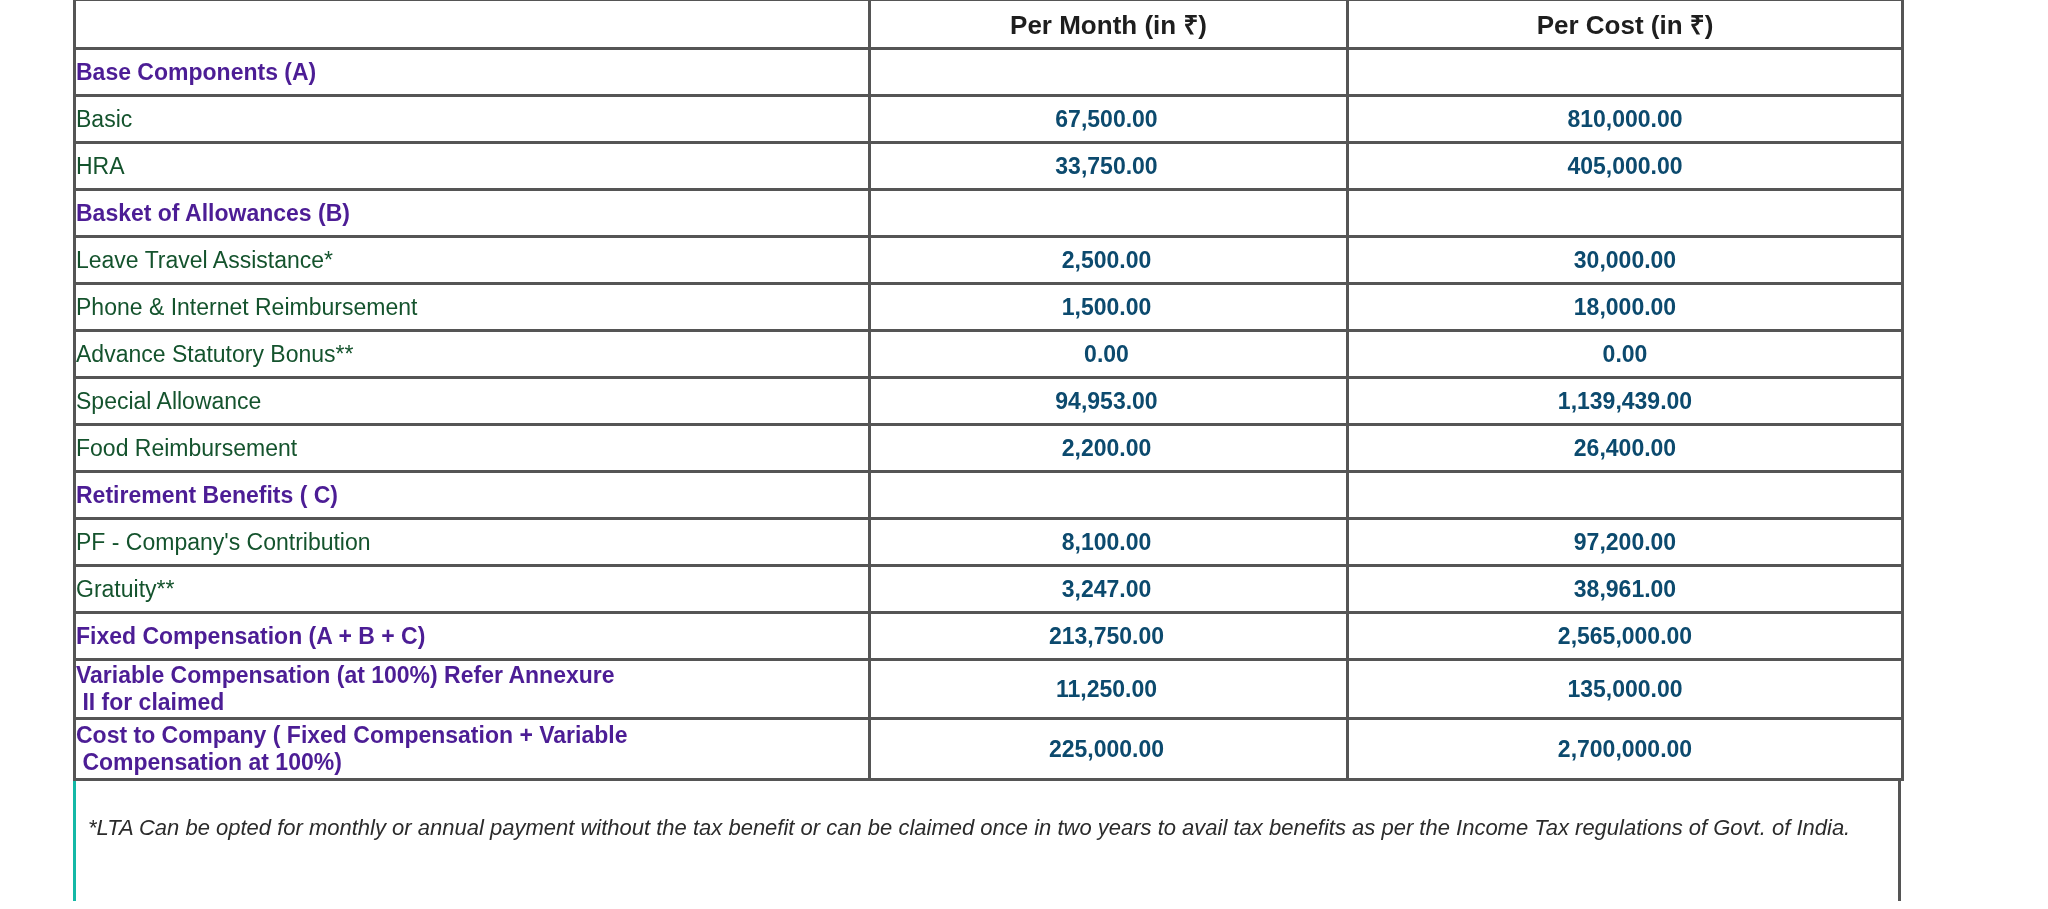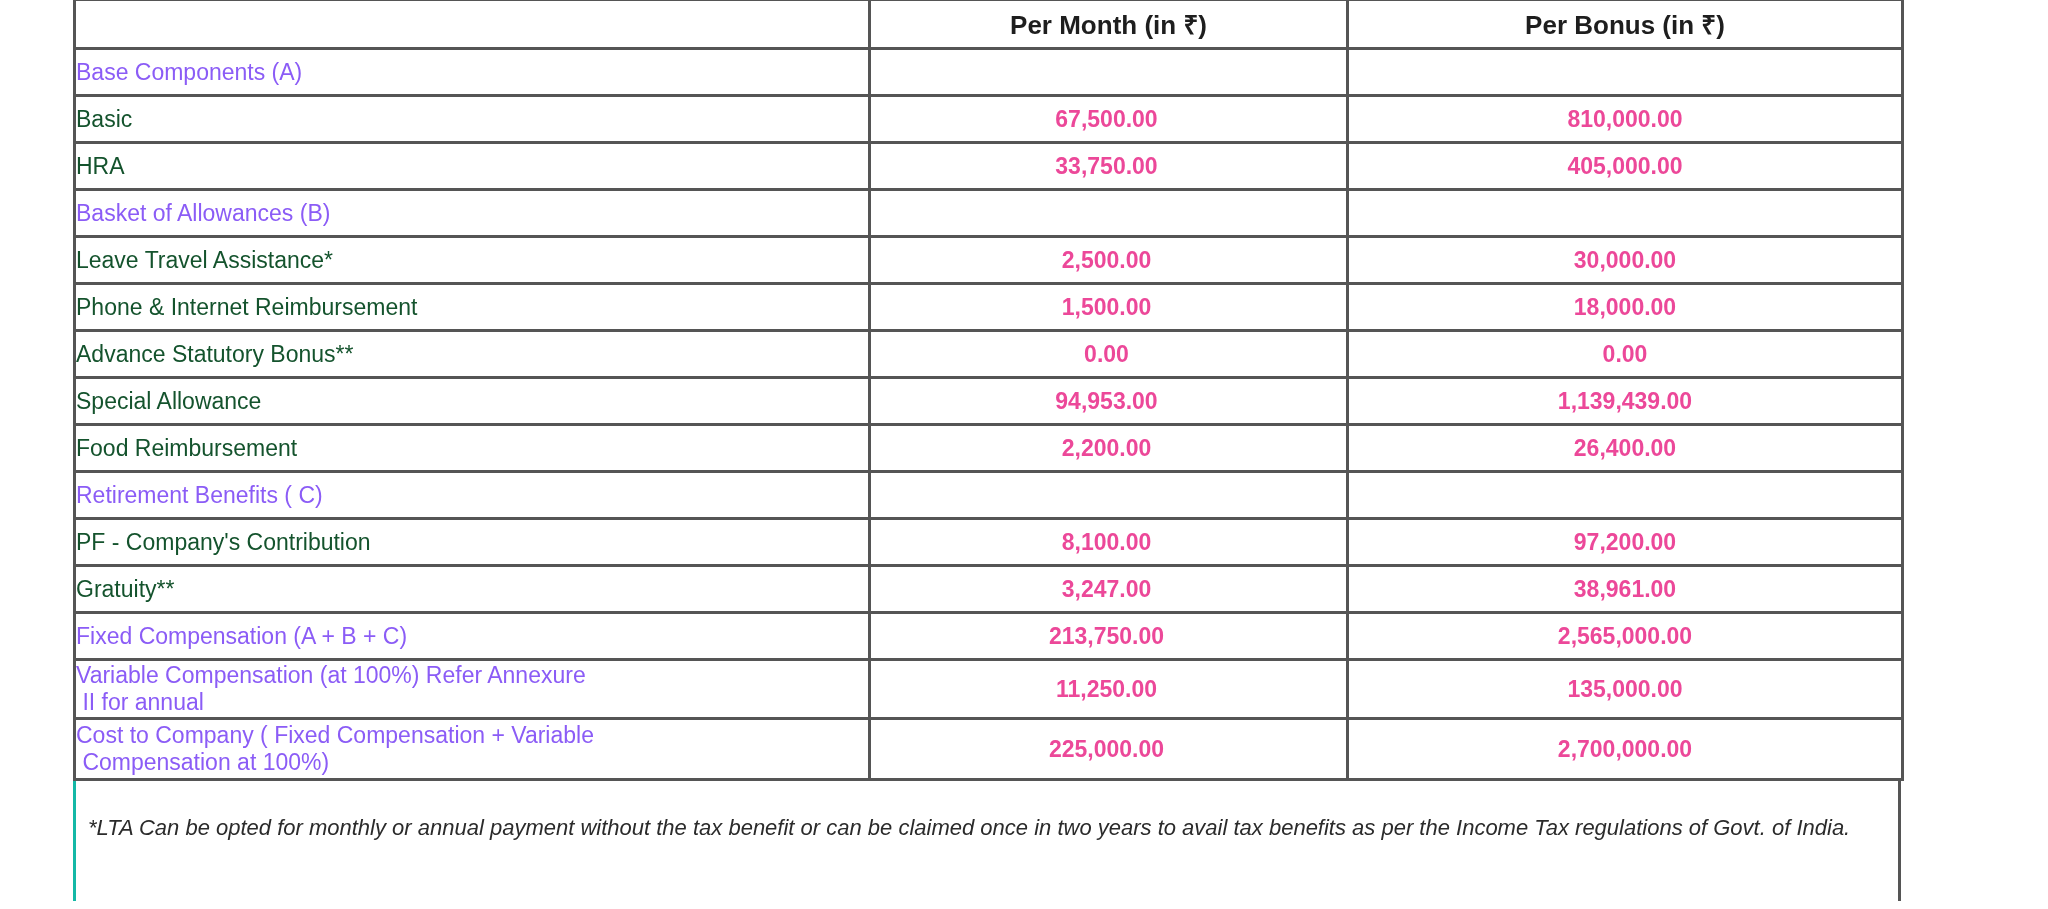--- a/index.html
+++ b/index.html
@@ -44,28 +44,28 @@
     tr.row td { height: 44px; }
     tr.row.tall td { height: 56px; }
     tr.row.tall2 td { height: 58px; }
     td.label {
       font-size: 23px;
       padding-left: 30px;
       color: #14532d;
       line-height: 27px;
     }
     td.label.bold {
-      font-weight: normal;
-      color: #8b5cf6;
+      font-weight: bold;
+      color: #4c1d95;
     }
     td.num {
       text-align: center;
       font-size: 23px;
       font-weight: bold;
-      color: #ec4899;
+      color: #0c4a6e;
     }
     td.num.m { padding-right: 4px; }
     .foot {
       border-left: 3px solid #14b8a6;
       border-right: 3px solid #555555;
       height: 120px;
       position: relative;
     }
     .foot p {
       margin: 0;
@@ -87,21 +87,21 @@
   <table class="comp">
     <colgroup>
       <col class="c1">
         <col class="c2">
         <col class="c3">
     </colgroup>
     <thead>
       <tr class="hdr">
         <th></th>
         <th>Per Month (in ₹)</th>
-        <th>Per Bonus (in ₹)</th>
+        <th>Per Cost (in ₹)</th>
       </tr>
     </thead>
     <tbody>
       <tr class="row">
         <td class="label bold">Base Components (A)</td>
         <td class="num m"></td>
         <td class="num"></td>
       </tr>
       <tr class="row">
         <td class="label">Basic</td>
@@ -159,21 +159,21 @@
         <td class="num">38,961.00</td>
       </tr>
       <tr class="row">
         <td class="label bold">Fixed Compensation (A + B + C)</td>
         <td class="num m">213,750.00</td>
         <td class="num">2,565,000.00</td>
       </tr>
       <tr class="row tall">
         <td class="label bold">
           <div>Variable Compensation (at 100%) Refer Annexure</div>
-          <div style="white-space:pre;"> II for annual</div>
+          <div style="white-space:pre;"> II for claimed</div>
         </td>
         <td class="num m">11,250.00</td>
         <td class="num">135,000.00</td>
       </tr>
       <tr class="row tall2">
         <td class="label bold">
           <div>Cost to Company ( Fixed Compensation + Variable</div>
           <div style="white-space:pre;"> Compensation at 100%)</div>
         </td>
         <td class="num m">225,000.00</td>

